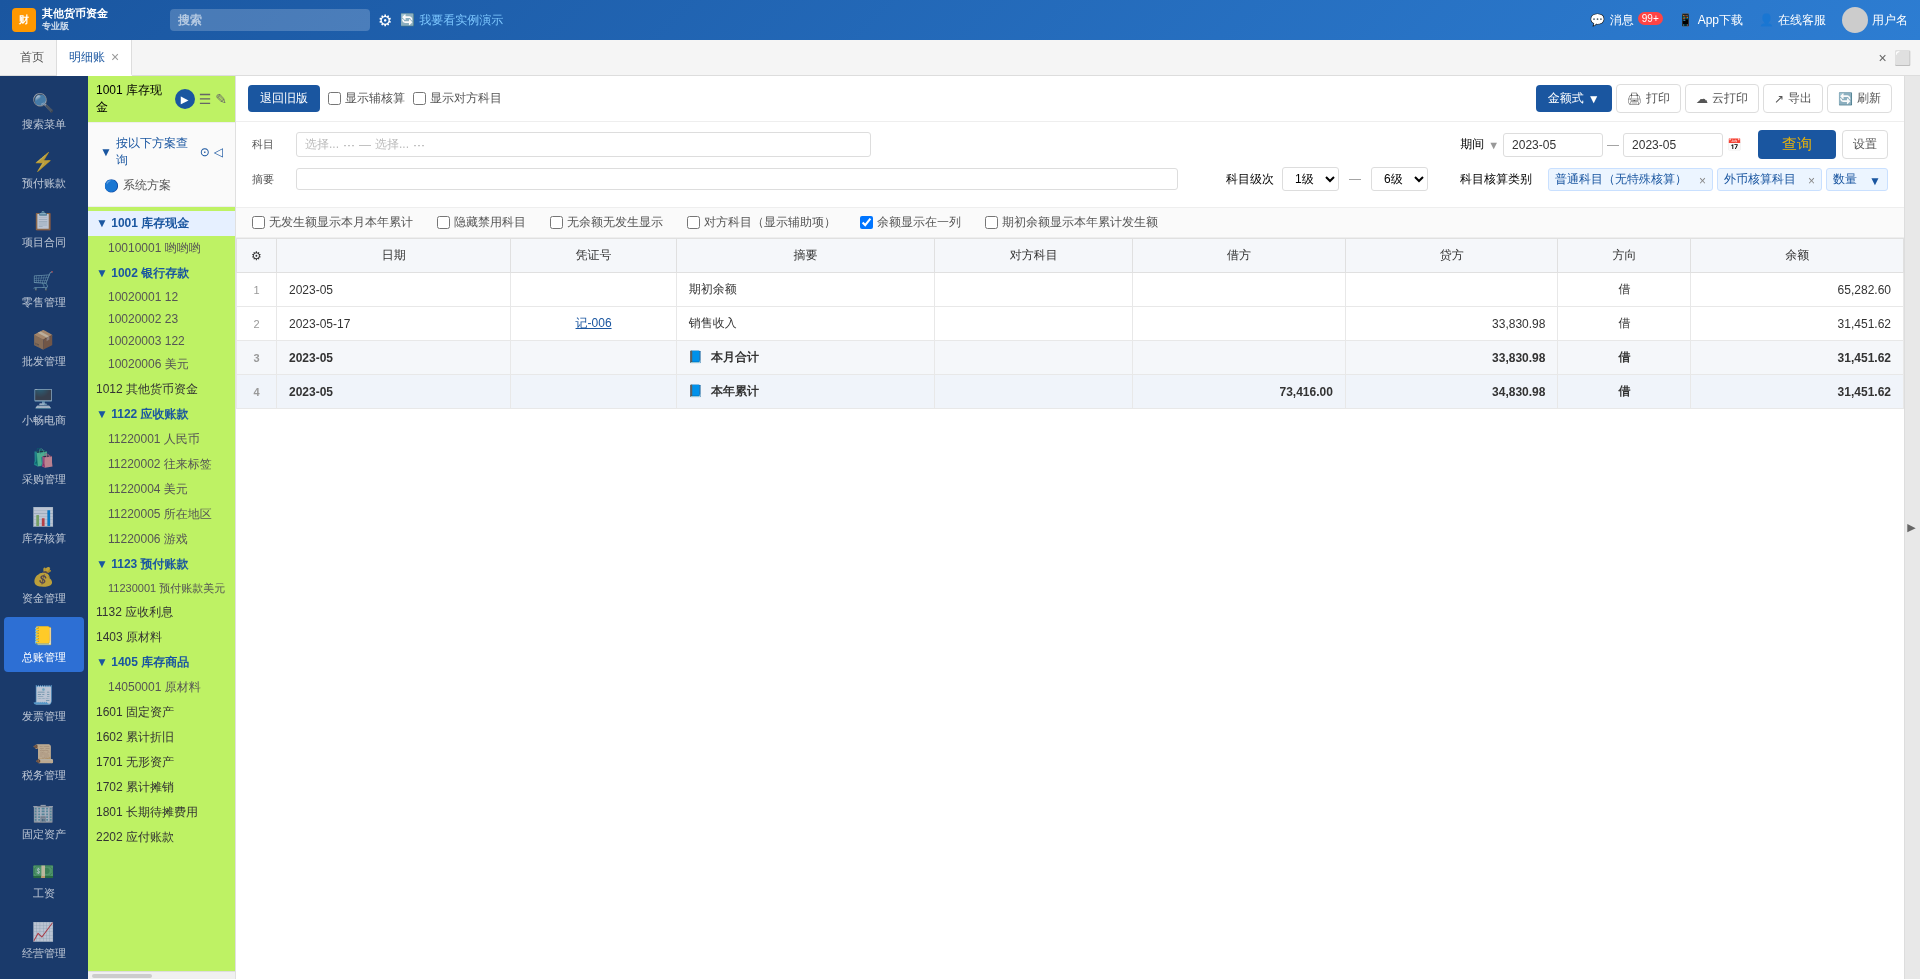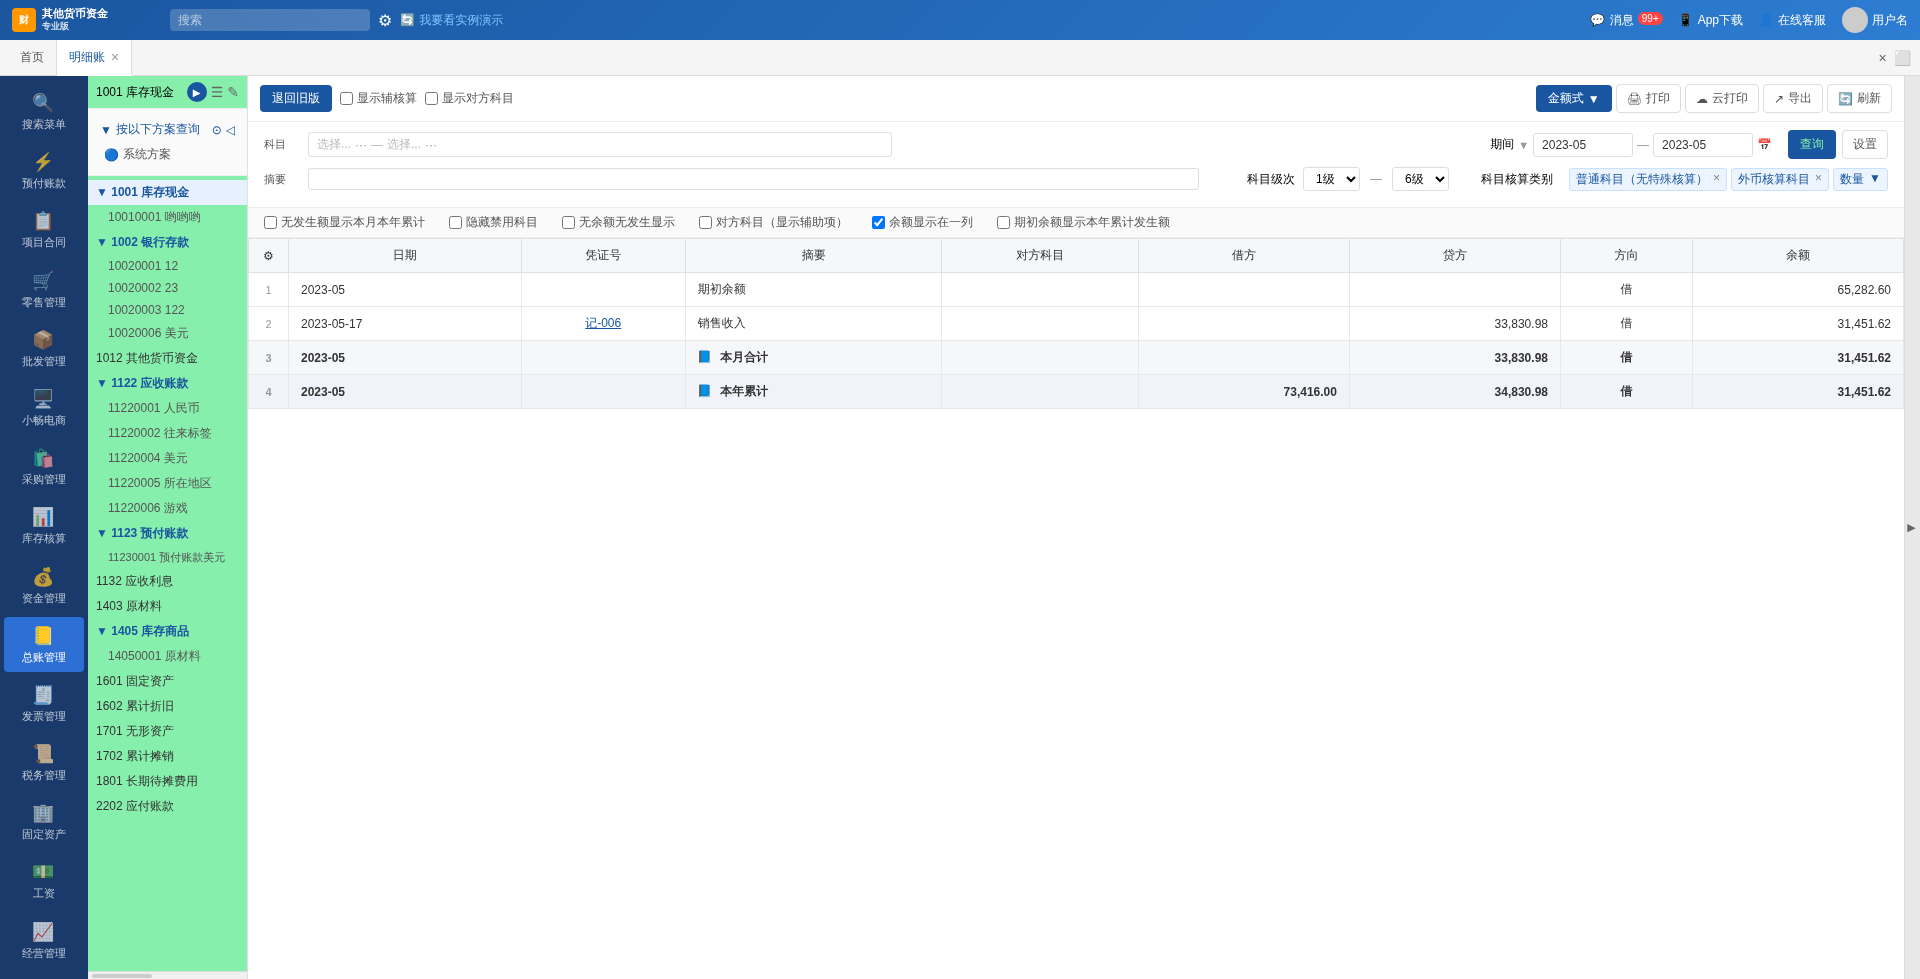--- a/index.html
+++ b/index.html
@@ -8,21 +8,21 @@
     
     .top-bar {
       display: flex; align-items: center; height: 40px;
       background: linear-gradient(135deg, #1a56a0 0%, #2d7dd2 100%);
       padding: 0 12px; gap: 8px;
     }
     .logo { display: flex; align-items: center; gap: 6px; color: white; font-size: 13px; font-weight: bold; min-width: 150px; }
     .logo-icon { width: 24px; height: 24px; background: #ff9800; border-radius: 4px; display: flex; align-items: center; justify-content: center; color: white; font-size: 10px; }
     .logo-text { font-size: 11px; line-height: 1.2; }
     .logo-sub { font-size: 9px; color: rgba(255,255,255,0.8); }
-    .top-search { flex: 1; max-width: 200px; background: rgba(255,255,255,0.2); border: none; border-radius: 4px; padding: 4px 8px; color: white; font-size: 12px; }
+    .top-search { flex: 1; max-width: 200px; background: rgba(255,255,255,0.2); border: none; border-radius: 4px; padding: 4px 8px; color: white; font-size: 12px; font-weight: bold; }
     .top-search::placeholder { color: rgba(255,255,255,0.6); }
     .top-gear { color: white; cursor: pointer; font-size: 16px; }
     .demo-btn { color: #7ec8ff; font-size: 12px; cursor: pointer; display: flex; align-items: center; gap: 4px; }
     .top-right { display: flex; align-items: center; gap: 16px; margin-left: auto; color: white; }
     .top-right-item { display: flex; align-items: center; gap: 4px; cursor: pointer; font-size: 12px; }
     .badge { background: #ff4444; color: white; border-radius: 8px; padding: 1px 4px; font-size: 10px; position: relative; top: -2px; }
     .avatar { width: 26px; height: 26px; background: #ccc; border-radius: 50%; display: flex; align-items: center; justify-content: center; font-size: 10px; }
 
     
     .tab-bar {
@@ -39,21 +39,21 @@
     .main { display: flex; height: calc(979px - 76px); }
 
     
     .sidebar { width: 88px; background: #1a3a6b; display: flex; flex-direction: column; align-items: center; padding: 8px 0; gap: 4px; overflow-y: auto; }
     .sidebar-item { display: flex; flex-direction: column; align-items: center; padding: 8px 4px; cursor: pointer; color: rgba(255,255,255,0.7); border-radius: 4px; width: 80px; text-align: center; gap: 4px; }
     .sidebar-item.active { background: #2d6fd4; color: white; }
     .sidebar-icon { font-size: 18px; }
     .sidebar-label { font-size: 11px; line-height: 1.2; }
 
     
-    .accounts-panel { width: 160px; background: #86efac; border-right: 1px solid #e0e0e0; display: flex; flex-direction: column; overflow: hidden; }
+    .accounts-panel { width: 148px; background: #bef264; border-right: 1px solid #e0e0e0; display: flex; flex-direction: column; overflow: hidden; }
     .accounts-header { display: flex; align-items: center; padding: 6px 8px; border-bottom: 1px solid #eee; gap: 4px; }
     .breadcrumb-nav { display: flex; align-items: center; flex: 1; font-size: 12px; }
     .nav-btn { width: 20px; height: 20px; background: #1a56a0; border-radius: 50%; color: white; display: flex; align-items: center; justify-content: center; font-size: 10px; cursor: pointer; }
     .header-icons { display: flex; gap: 4px; }
     .header-icon { color: #666; cursor: pointer; font-size: 14px; }
     .accounts-tree { flex: 1; overflow-y: auto; padding: 4px 0; }
     .tree-item { padding: 4px 8px; cursor: pointer; color: #333; font-size: 12px; white-space: nowrap; overflow: hidden; text-overflow: ellipsis; }
     .tree-item.selected { background: #e6f0ff; color: #1a56a0; }
     .tree-item.parent { font-weight: bold; color: #1a56a0; }
     .tree-item.child { padding-left: 20px; color: #555; }
@@ -67,21 +67,21 @@
     .toolbar { display: flex; align-items: center; padding: 8px 12px; background: white; border-bottom: 1px solid #eee; gap: 8px; }
     .btn-primary { background: #1a56a0; color: white; border: none; padding: 5px 12px; border-radius: 4px; cursor: pointer; font-size: 12px; }
     .btn-default { background: white; color: #555; border: 1px solid #ddd; padding: 5px 10px; border-radius: 4px; cursor: pointer; font-size: 12px; display: flex; align-items: center; gap: 4px; }
     .btn-dropdown { background: #1a56a0; color: white; border: none; padding: 5px 12px; border-radius: 4px; cursor: pointer; font-size: 12px; display: flex; align-items: center; gap: 4px; }
     .checkbox-group { display: flex; align-items: center; gap: 4px; color: #555; }
     .checkbox-group input { cursor: pointer; }
     .tag-close { cursor: pointer; color: #888; }
     .date-range { display: flex; align-items: center; gap: 4px; }
     .date-input { border: 1px solid #ddd; border-radius: 3px; padding: 4px 8px; color: #333; width: 100px; font-size: 12px; }
     .date-sep { color: #999; }
-    .search-btn { background: #1a56a0; color: #86efac; border: none; padding: 5px 12px; border-radius: 4px; cursor: pointer; font-size: 12px; }
+    .search-btn { background: #1a56a0; color: #eab308; border: none; padding: 5px 24px; border-radius: 4px; cursor: pointer; font-size: 15px; }
     .settings-btn { background: white; color: #555; border: 1px solid #ddd; padding: 5px 10px; border-radius: 4px; cursor: pointer; font-size: 12px; }
 
     
     .options-row { display: flex; align-items: center; gap: 24px; padding: 6px 16px; background: #fafafa; border-bottom: 1px solid #eee; flex-wrap: wrap; }
     .option-item { display: flex; align-items: center; gap: 4px; color: #555; font-size: 12px; cursor: pointer; }
     .option-item input { cursor: pointer; }
 
     
     .query-panel { padding: 8px; background: #fafafa; border-bottom: 1px solid #eee; }
     .query-title { display: flex; align-items: center; gap: 4px; color: #1a56a0; font-size: 12px; padding: 4px; cursor: pointer; }
@@ -106,21 +106,21 @@
     .right-collapse span { writing-mode: vertical-rl; font-size: 11px; color: #666; }
 
     
     ::-webkit-scrollbar { width: 6px; height: 6px; }
     ::-webkit-scrollbar-track { background: #f0f0f0; }
     ::-webkit-scrollbar-thumb { background: #ccc; border-radius: 3px; }
     .form-row { display: flex; align-items: center; gap: 8px; margin-bottom: 8px; }
     .form-label { color: #555; min-width: 36px; font-size: 11px; }
     .input-field { border: 1px solid #ddd; border-radius: 3px; padding: 3px 6px; font-size: 12px; background: white; min-width: 80px; }
     .tag-row { display: flex; align-items: center; gap: 4px; flex-wrap: wrap; }
-    .filter-tag { display: flex; align-items: flex-start; gap: 5px; background: #ecf5ff; border: 1px solid #c9e0ff; border-radius: 3px; padding: 2px 6px; color: #1a56a0; font-size: 11px; }
+    .filter-tag { display: flex; align-items: flex-end; gap: 12px; background: #ecf5ff; border: 1px solid #c9e0ff; border-radius: 3px; padding: 2px 6px; color: #1a56a0; font-size: 11px; }
     .level-row { display: flex; align-items: center; gap: 6px; }
     .level-val { border: 1px solid #ddd; border-radius: 3px; padding: 3px 8px; font-size: 12px; background: white; }
     .dash { color: #999; margin: 0 4px; }
   </style>
 </head>
 <body>
 
 <div class="top-bar">
   <div class="logo">
     <div class="logo-icon">财</div>

